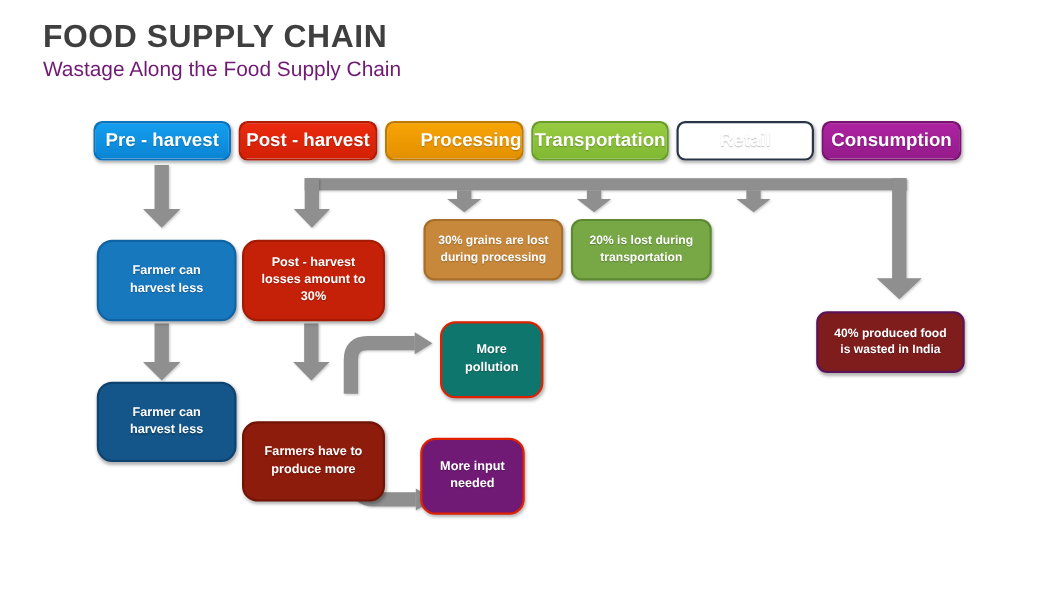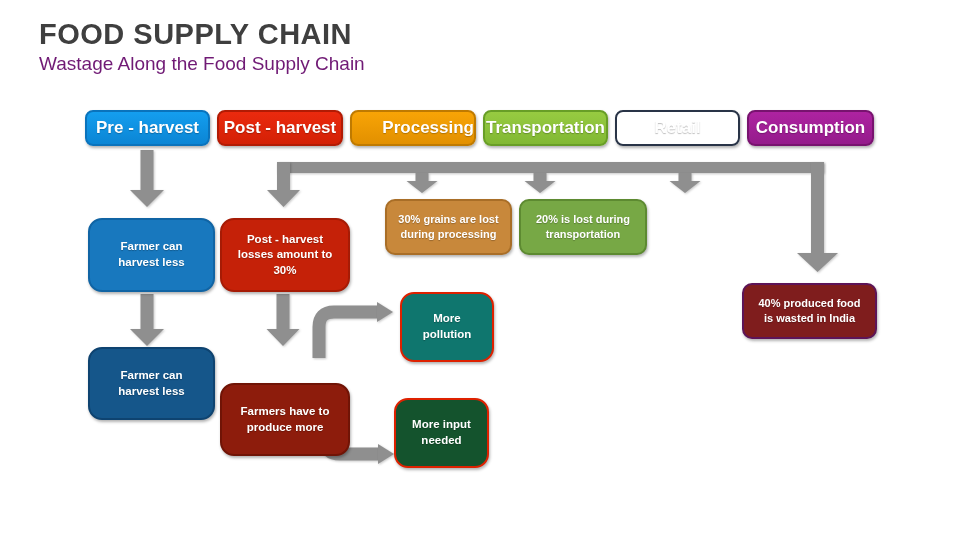--- a/index.html
+++ b/index.html
@@ -136,18 +136,18 @@
     </div>
   <div class="box node" style="left: 220px; top: 347px; width: 130px; height: 73px; background-color: rgb(141, 28, 12); border-color: rgb(112, 20, 6); margin-top: 36px;">
       <span>Farmers have to
 produce more</span>
     </div>
 
   <div class="box node" style="left: 400px; top: 292px; width: 94px; height: 70px; background-color: #0f766e; border-color: rgb(222, 33, 0);">
       <span>More
 pollution</span>
     </div>
-  <div class="box node" style="left: 394px; top: 398px; width: 95px; height: 70px; background-color: #14532d; border-color: rgb(222, 33, 0);">
+  <div class="box node" style="left: 382px; top: 398px; width: 95px; height: 70px; background-color: #701a75; border-color: rgb(222, 33, 0);">
       <span>More input
 needed</span>
     </div>
 
 </div>
 
 </body></html>

